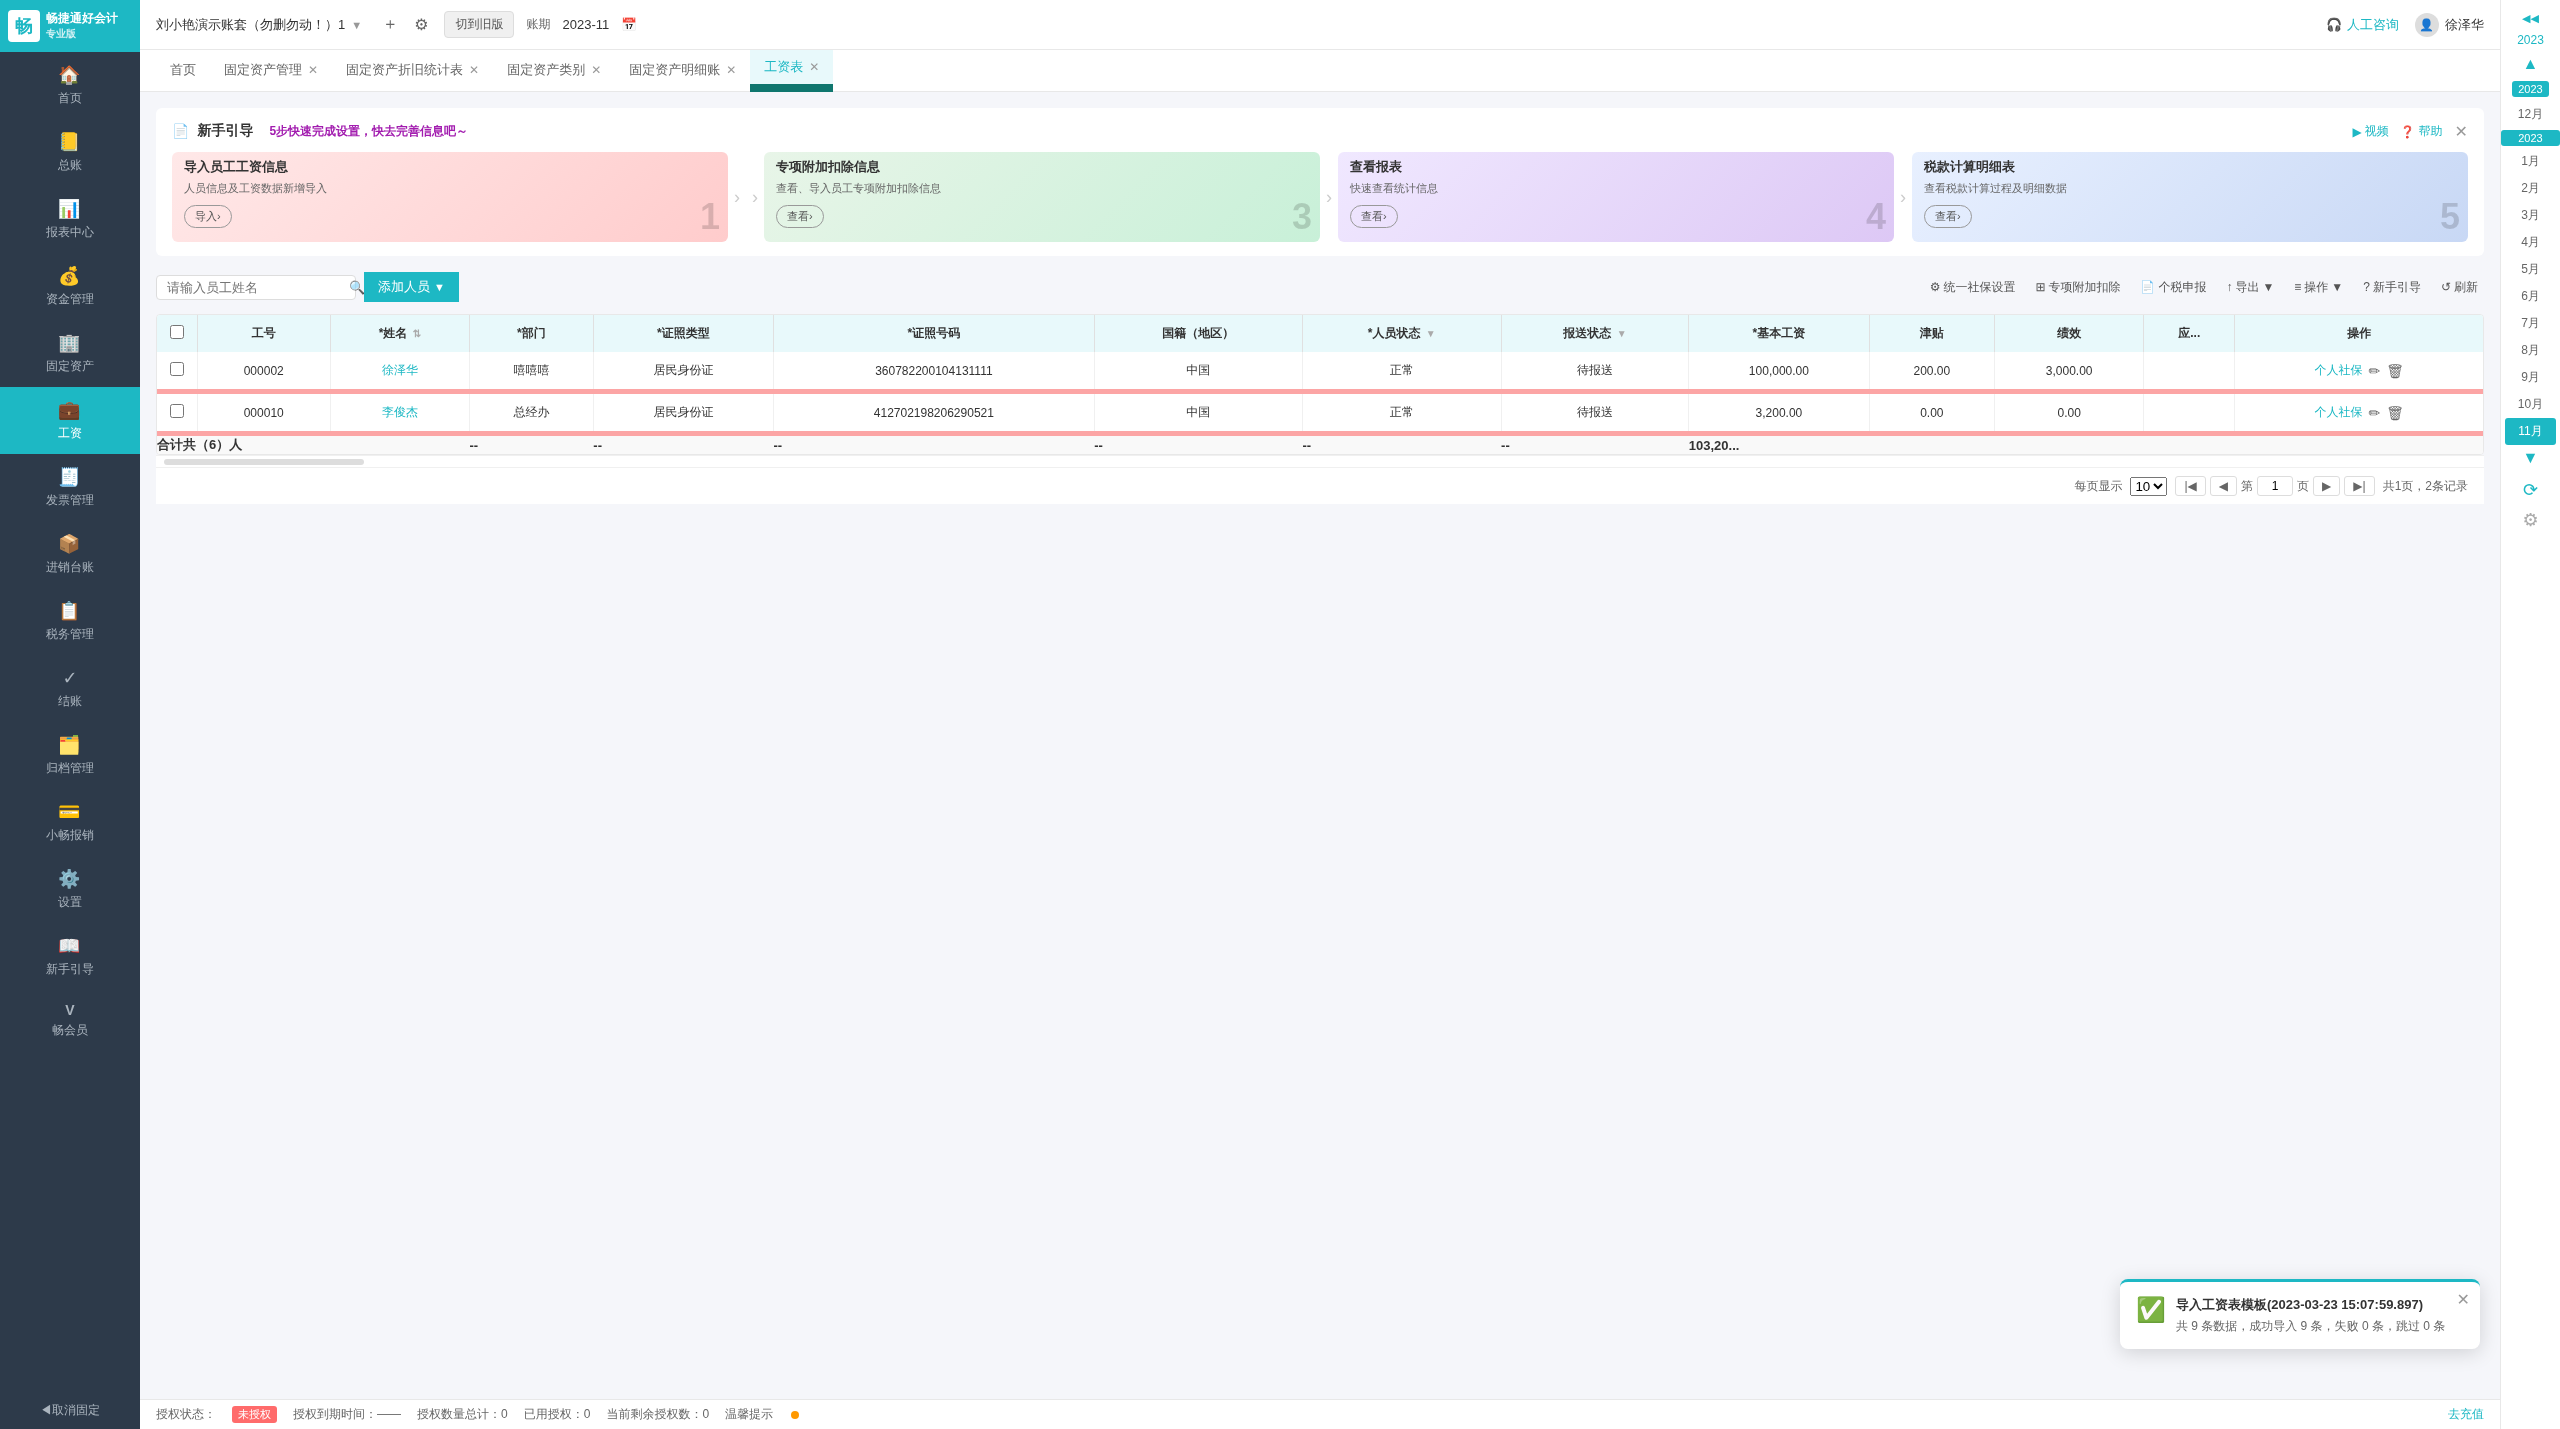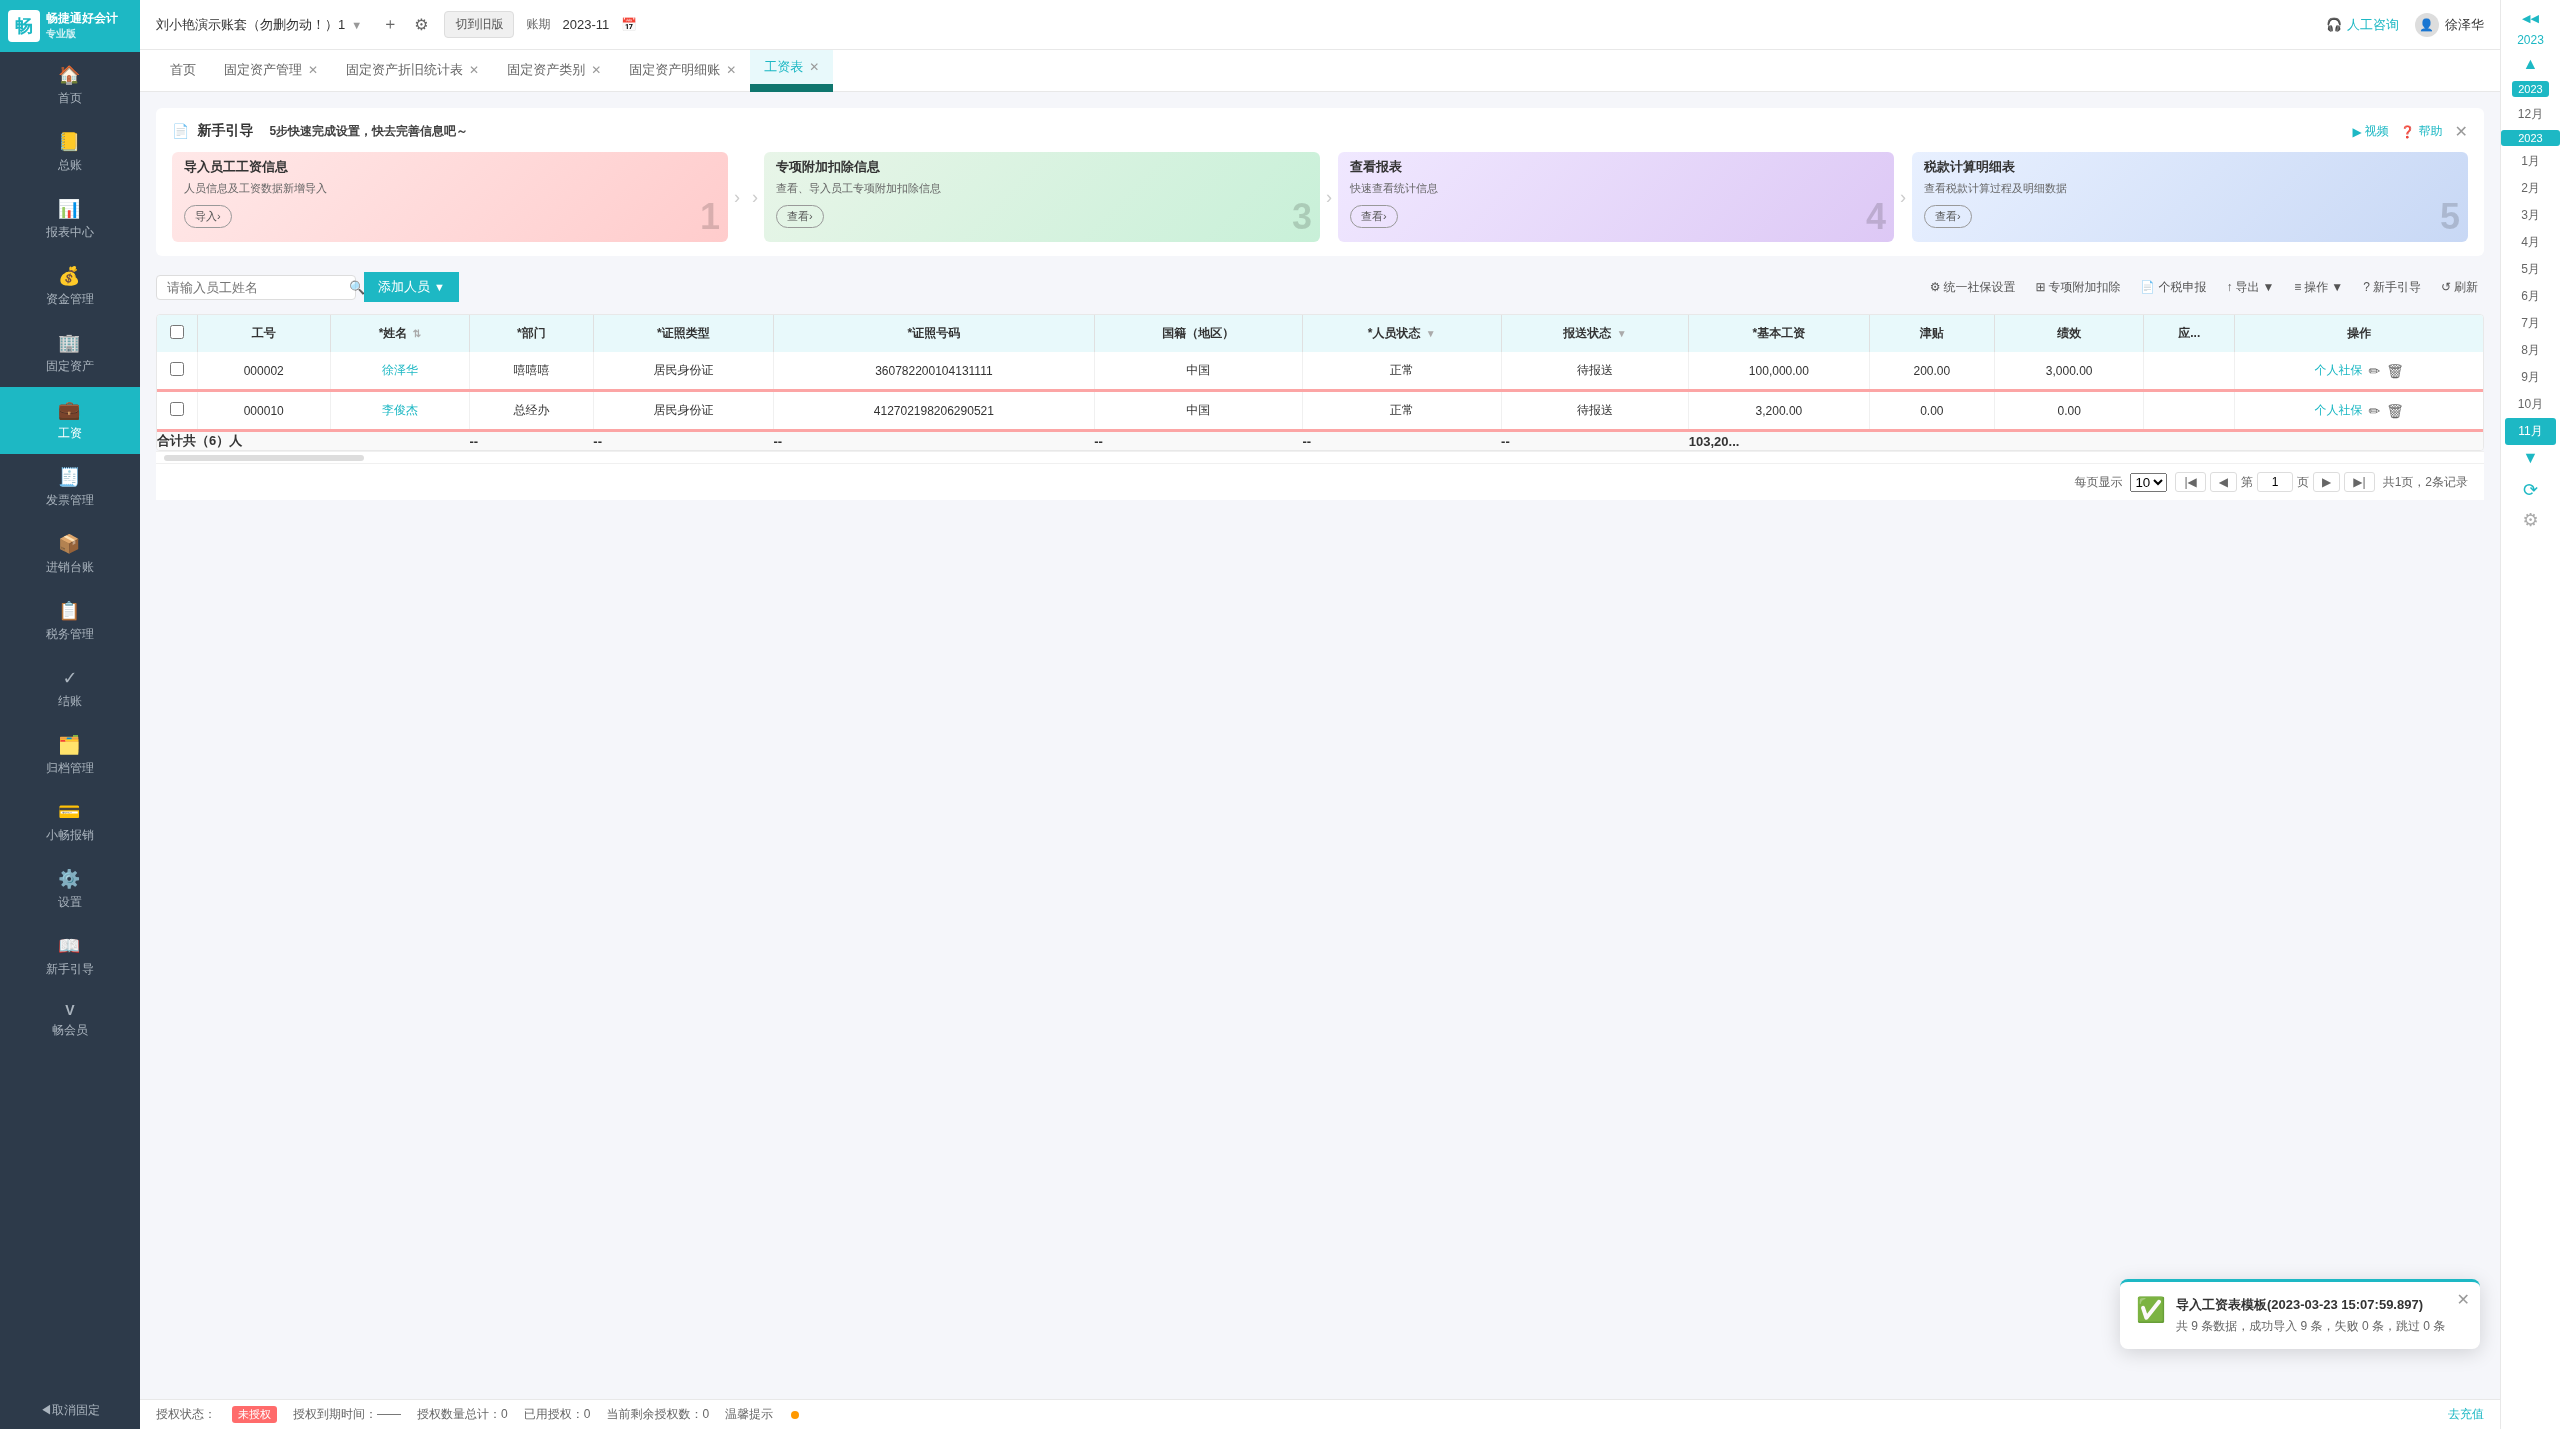--- a/index.html
+++ b/index.html
@@ -191,21 +191,21 @@
       border-radius: 12px;
       padding: 3px 10px;
       font-size: 11px;
       cursor: pointer;
       color: #555;
     }
     .step-arrow { display: flex; align-items: center; padding: 0 6px; color: #ccc; font-size: 18px; align-self: center; }
     .guide-extra { display: flex; align-items: center; gap: 12px; position: absolute; top: 14px; right: 16px; font-size: 12px; color: #666; }
     .guide-extra a { color: #1db8c4; text-decoration: none; display: flex; align-items: center; gap: 3px; }
     .guide-close { cursor: pointer; color: #999; font-size: 16px; }
-    .guide-hint { font-size: 12px; color: #404040; margin-left: 8px; }
+    .guide-hint { font-size: 12px; color: #a21caf; margin-left: 8px; }
 
     
     .toolbar {
       display: flex;
       align-items: center;
       gap: 8px;
       margin-bottom: 12px;
       flex-wrap: wrap;
     }
     .search-box {
@@ -260,21 +260,21 @@
       font-size: 12px;
       font-weight: 600;
       color: #333;
       text-align: center;
       border-right: 1px solid #e0e0e0;
       white-space: nowrap;
     }
     thead th:last-child { border-right: none; }
     thead th .sort-icon { font-size: 10px; color: #aaa; margin-left: 2px; }
     thead th .filter-icon { font-size: 10px; color: #aaa; margin-left: 2px; }
-    tbody tr { border-bottom: 3px solid #fca5a5; margin-top: 38px; }
+    tbody tr { border-bottom: 5px solid #fca5a5; margin-top: 38px; }
     tbody td {
       padding: 10px 8px;
       font-size: 12px;
       color: #333;
       text-align: center;
       border-right: 1px solid #f0f0f0;
     }
     tbody td:last-child { border-right: none; }
     .link-text { color: #1db8c4; cursor: pointer; text-decoration: none; }
     .action-btns { display: flex; align-items: center; gap: 6px; justify-content: center; }

